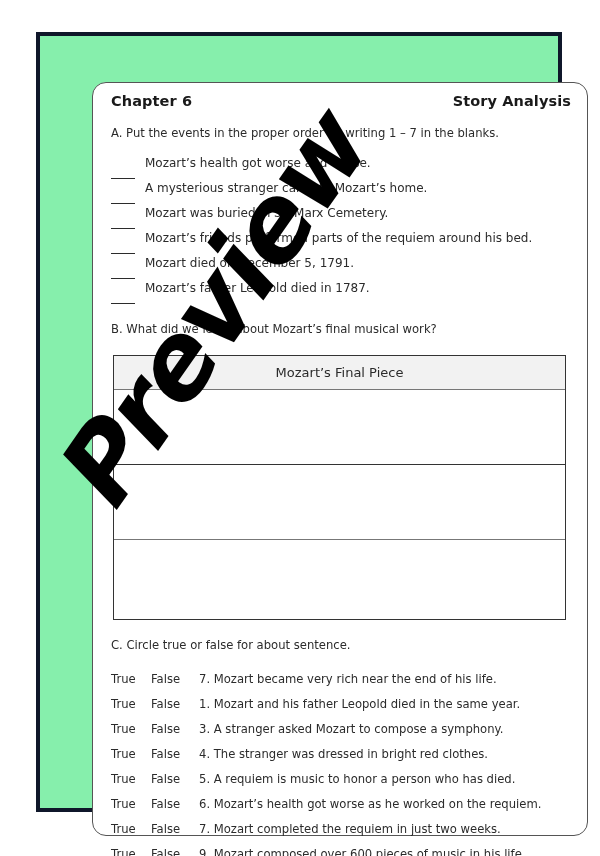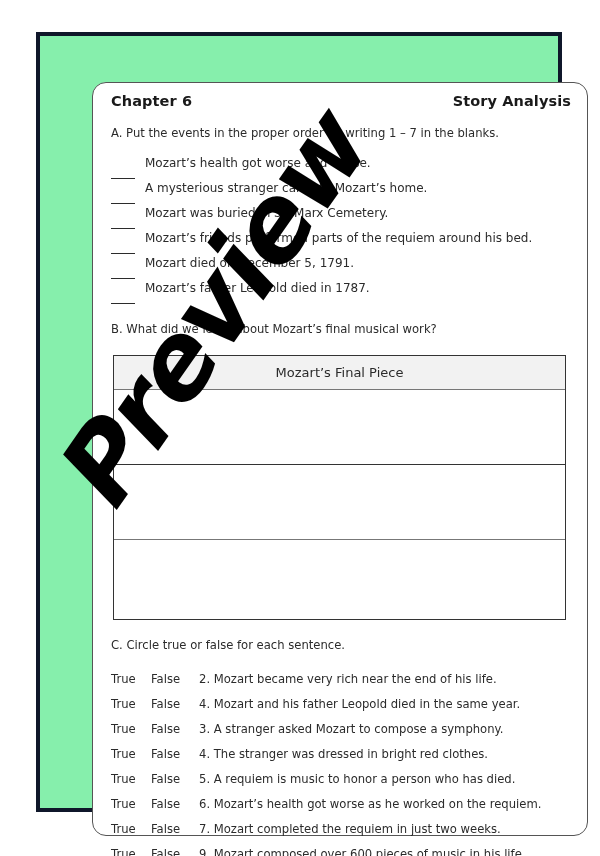--- a/index.html
+++ b/index.html
@@ -204,32 +204,32 @@
 
     <div class="prompt" id="section-b-prompt">B. What did we learn about Mozart’s final musical work?</div>
 
     <div id="final-piece-table">
       <div id="table-header-cell">Mozart’s Final Piece</div>
       <div class="table-body-row"></div>
       <div class="table-body-row alt-divider"></div>
       <div class="table-body-row"></div>
     </div>
 
-    <div class="prompt" id="section-c-prompt">C. Circle true or false for each sentence.</div>
+    <div class="prompt" id="section-c-prompt">C. Circle true or false for about sentence.</div>
 
     <div id="tf-list">
       <div class="tf-row">
         <span class="tf-true">True</span>
         <span class="tf-false">False</span>
-        <span class="tf-text">2. Mozart became very rich near the end of his life.</span>
-      </div>
-      <div class="tf-row">
-        <span class="tf-true">True</span>
-        <span class="tf-false">False</span>
-        <span class="tf-text">4. Mozart and his father Leopold died in the same year.</span>
+        <span class="tf-text">7. Mozart became very rich near the end of his life.</span>
+      </div>
+      <div class="tf-row">
+        <span class="tf-true">True</span>
+        <span class="tf-false">False</span>
+        <span class="tf-text">1. Mozart and his father Leopold died in the same year.</span>
       </div>
       <div class="tf-row">
         <span class="tf-true">True</span>
         <span class="tf-false">False</span>
         <span class="tf-text">3. A stranger asked Mozart to compose a symphony.</span>
       </div>
       <div class="tf-row">
         <span class="tf-true">True</span>
         <span class="tf-false">False</span>
         <span class="tf-text">4. The stranger was dressed in bright red clothes.</span>

